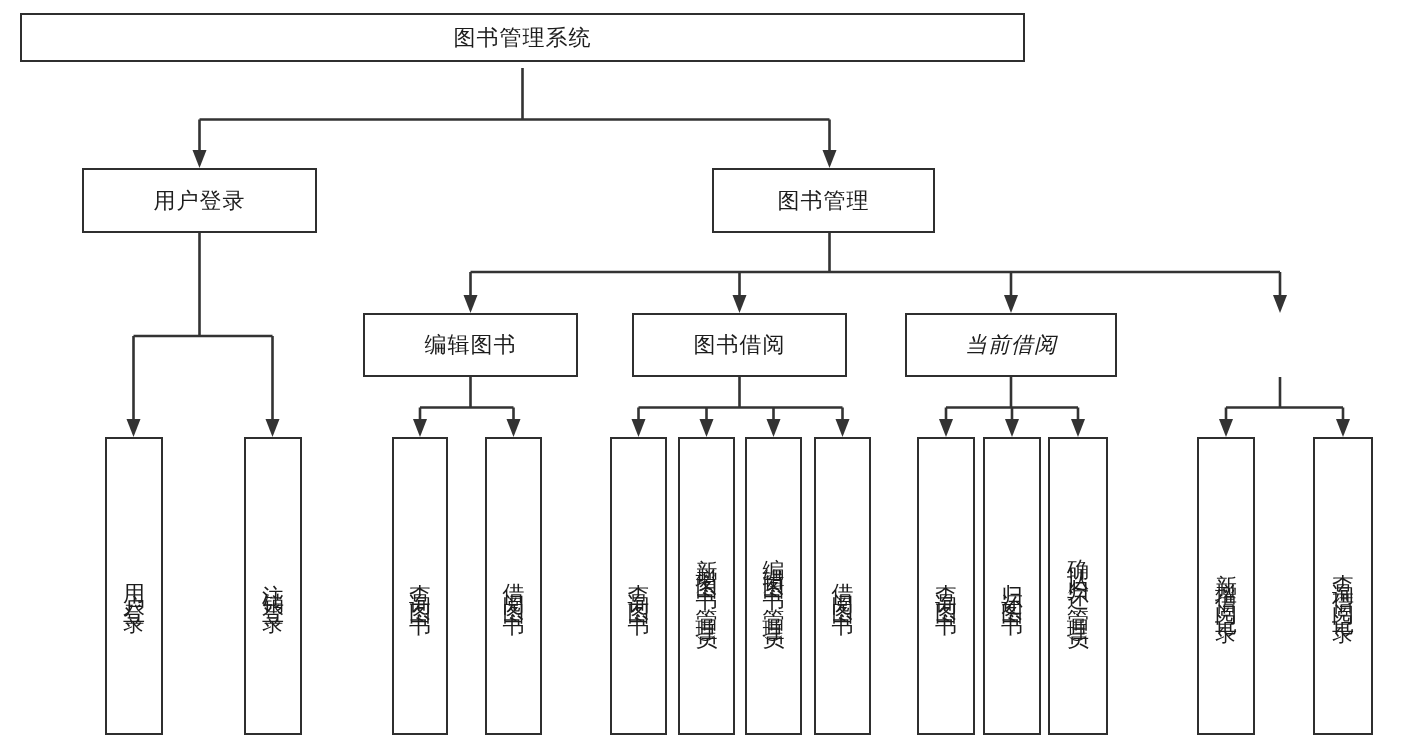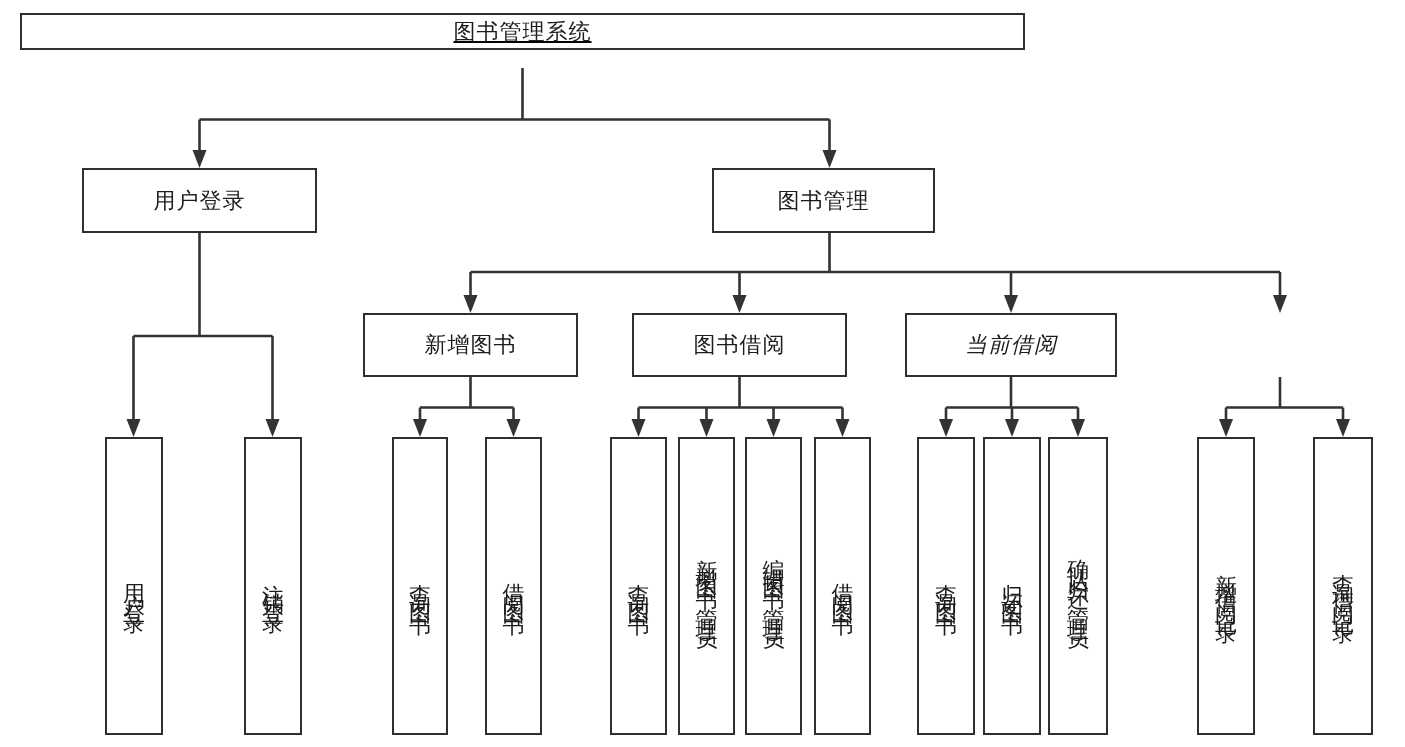--- a/index.html
+++ b/index.html
@@ -91,33 +91,33 @@
       <polygon points="766.5,419 780.5,419 773.5,437"></polygon>
       <polygon points="835.5,419 849.5,419 842.5,437"></polygon>
       <polygon points="939,419 953,419 946,437"></polygon>
       <polygon points="1005,419 1019,419 1012,437"></polygon>
       <polygon points="1071,419 1085,419 1078,437"></polygon>
       <polygon points="1219,419 1233,419 1226,437"></polygon>
       <polygon points="1336,419 1350,419 1343,437"></polygon>
     </g>
   </svg>
 
-  <div class="node" style="left:20px;top:13px;width:1005px;height:37px;text-decoration:underline;">
+  <div class="node" style="left:20px;top:13px;width:1005px;height:49px;">
     <span class="hlabel">图书管理系统</span>
   </div>
 
   <div class="node" style="left:82px;top:168px;width:235px;height:65px;">
     <span class="hlabel">用户登录</span>
   </div>
   <div class="node" style="left:712px;top:168px;width:223px;height:65px;">
     <span class="hlabel">图书管理</span>
   </div>
 
   <div class="node" style="left:363px;top:313px;width:215px;height:64px;">
-    <span class="hlabel">新增图书</span>
+    <span class="hlabel">编辑图书</span>
   </div>
   <div class="node" style="left:632px;top:313px;width:215px;height:64px;">
     <span class="hlabel">图书借阅</span>
   </div>
   <div class="node" style="left:905px;top:313px;width:212px;height:64px;font-style:italic;">
     <span class="hlabel">当前借阅</span>
   </div>
 
   <div class="node" style="left:105px;top:437px;width:58px;height:298px;">
     <span class="vlabel">用户登录</span>

